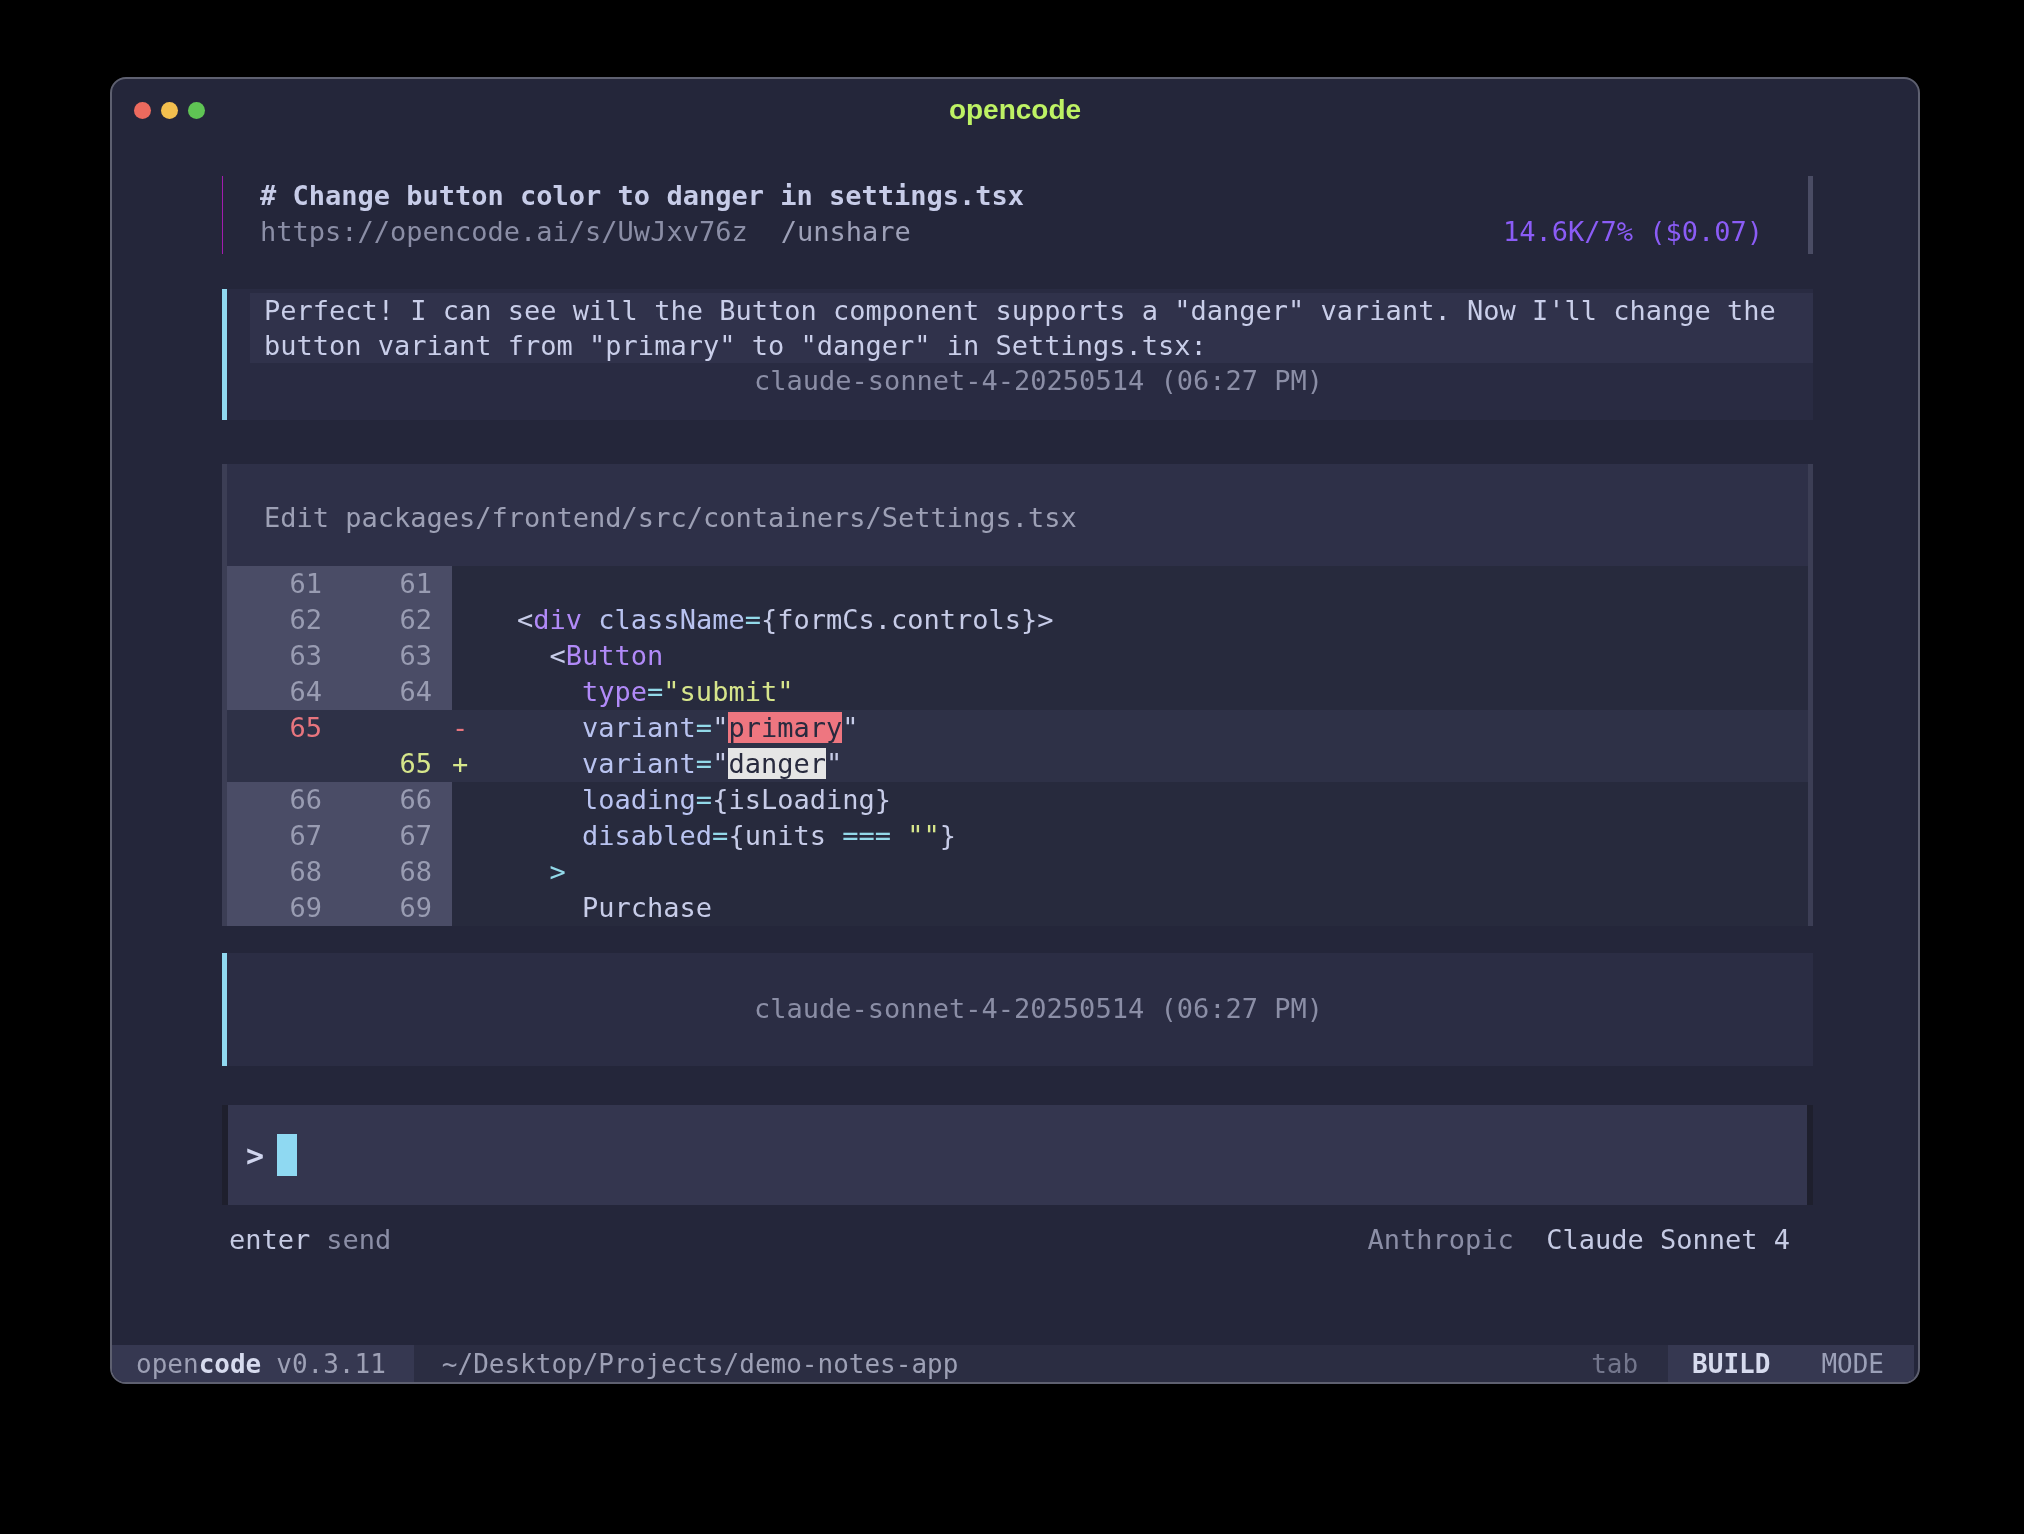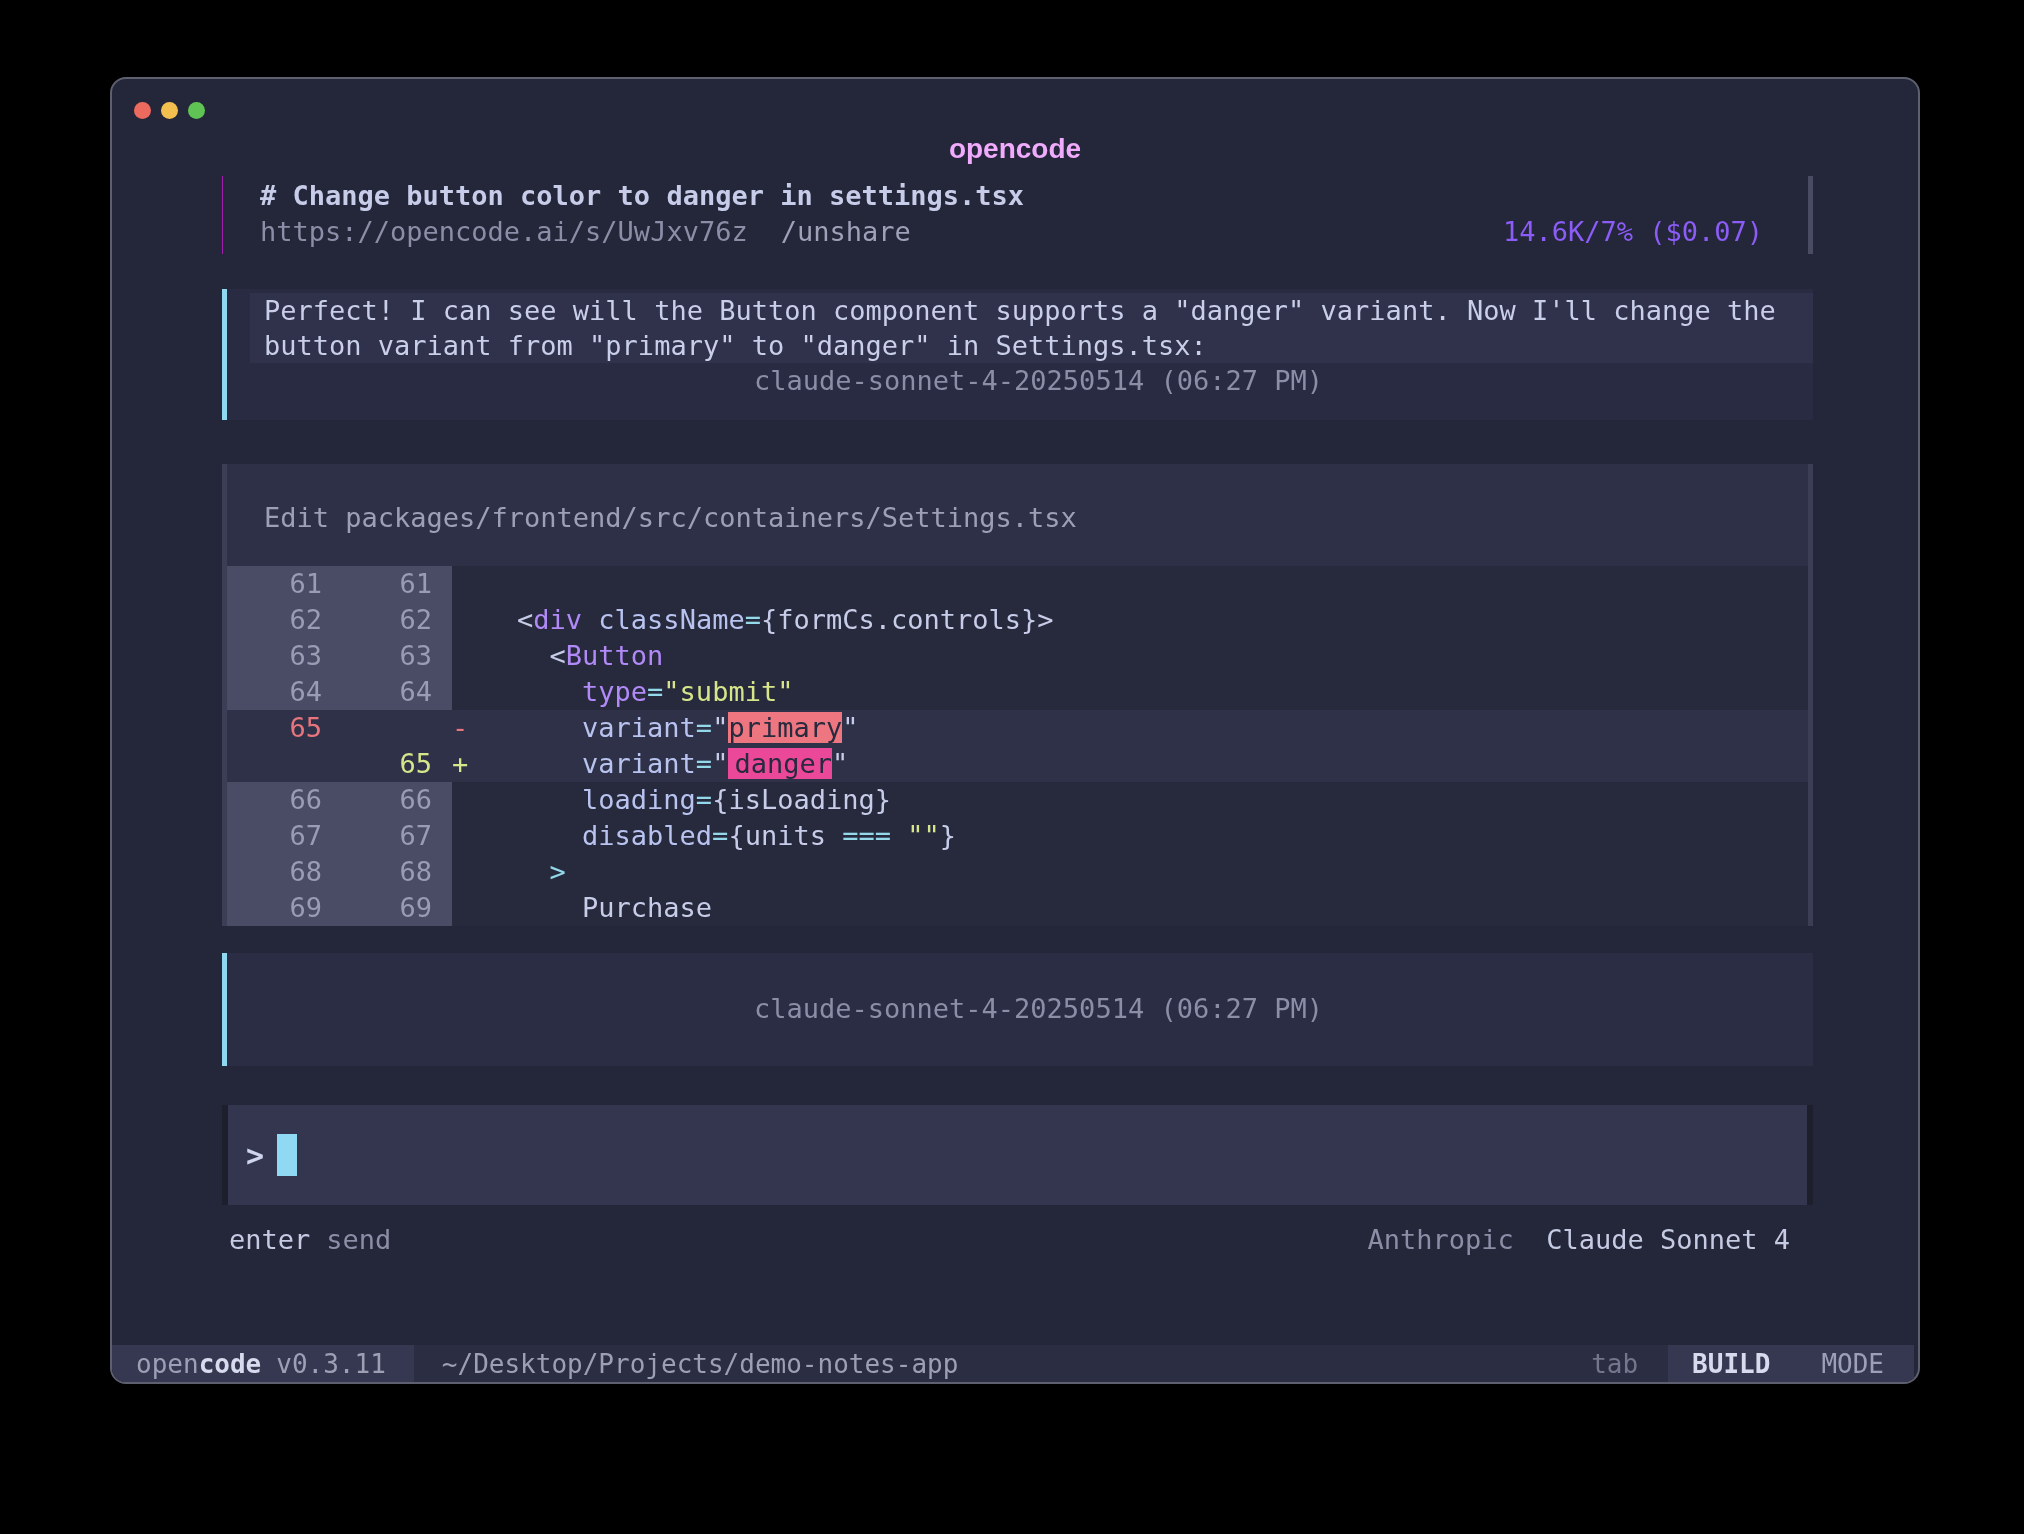--- a/index.html
+++ b/index.html
@@ -14,21 +14,21 @@
   
   .titlebar { position:relative; height:62px; }
   .lights { position:absolute; left:22px; top:0; height:62px; display:flex; align-items:center; gap:10px; }
   .light { width:17px; height:17px; border-radius:50%; }
   .light.red { background:#ec6a5e; }
   .light.yellow { background:#f3bf4e; }
   .light.green { background:#5fc454; }
   .titlebar .title {
     position:absolute; left:0; right:0; top:0; height:62px;
     display:flex; align-items:center; justify-content:center;
-    font-family:"Liberation Sans", sans-serif; font-weight:bold; font-size:28px; color:#f0abfc;margin-top:39px;
+    font-family:"Liberation Sans", sans-serif; font-weight:bold; font-size:28px; color:#bef264;
   }
 
   
   .section { margin-left:110px; width:1591px; }
 
   
   .session { margin-top:35px; border-left:1px solid #a21caf; border-right:5px solid #4a4c64;
              padding:2px 45px 4px 37px; }
   .session-title { font-size:27px; font-weight:bold; color:#c7cce8; line-height:36px; }
   .session-line2 { display:flex; font-size:27px; line-height:36px; }
@@ -62,21 +62,21 @@
   .diff-row .code { white-space:pre; color:#c7cce8; }
   .diff-row .mk { color:transparent; }
   .diff-row.del .mk { color:#e8757e; }
   .diff-row.add .mk { color:#d6e68b; }
   .tk-tag { color:#b18af8; }
   .tk-attr { color:#b9c3f0; }
   .tk-op { color:#93d9e9; }
   .tk-str { color:#d6e58b; }
   .tk-pun, .tk-txt { color:#c7cce8; }
   .tk-hldel { background:#ee7680; color:#282a3e; }
-  .tk-hladd { background:#ec4899; color:#282a3e;padding-left:6px; }
+  .tk-hladd { background:#e5e5e5; color:#282a3e; }
 
   
   .inputbox { margin-top:39px; height:100px; background:#34364f;
               border-left:6px solid #1e1f2d; border-right:6px solid #1e1f2d;
               display:flex; align-items:center; padding-left:18px; }
   .prompt-symbol { font-size:30px; font-weight:bold; color:#d0d5ee; }
   .cursor { width:20px; height:42px; background:#8fd9f2; margin-left:13px; }
 
   
   .footerline { margin:18px 110px 0 117px; width:1577px; display:flex;

